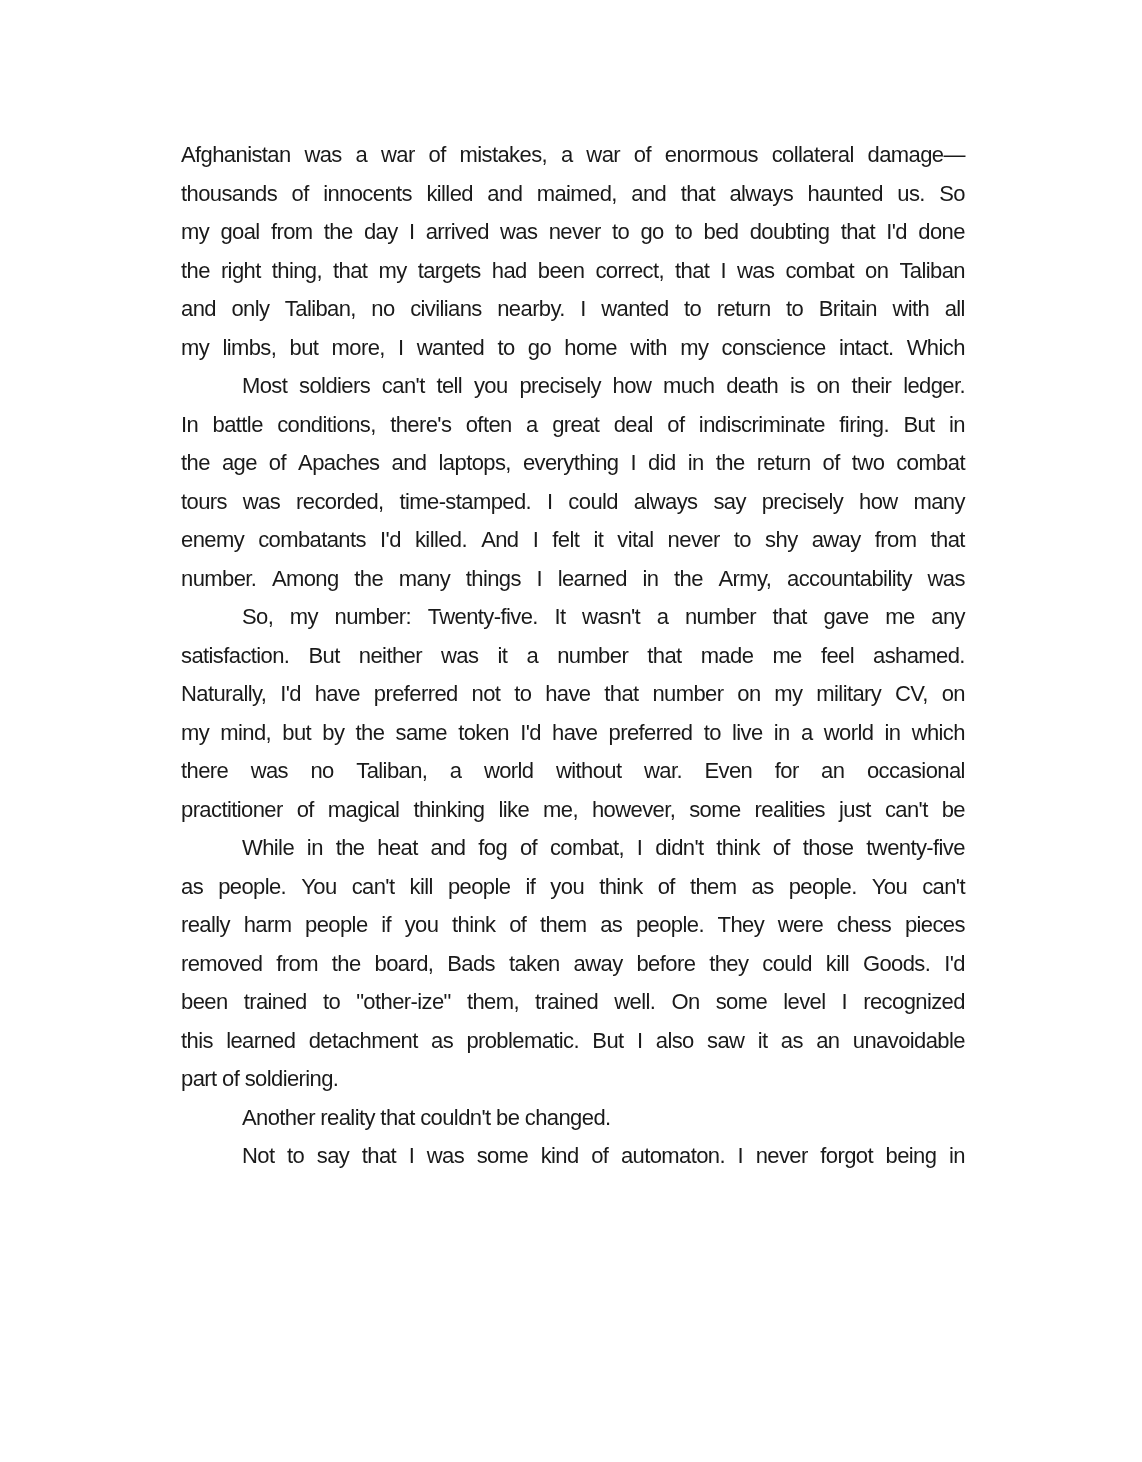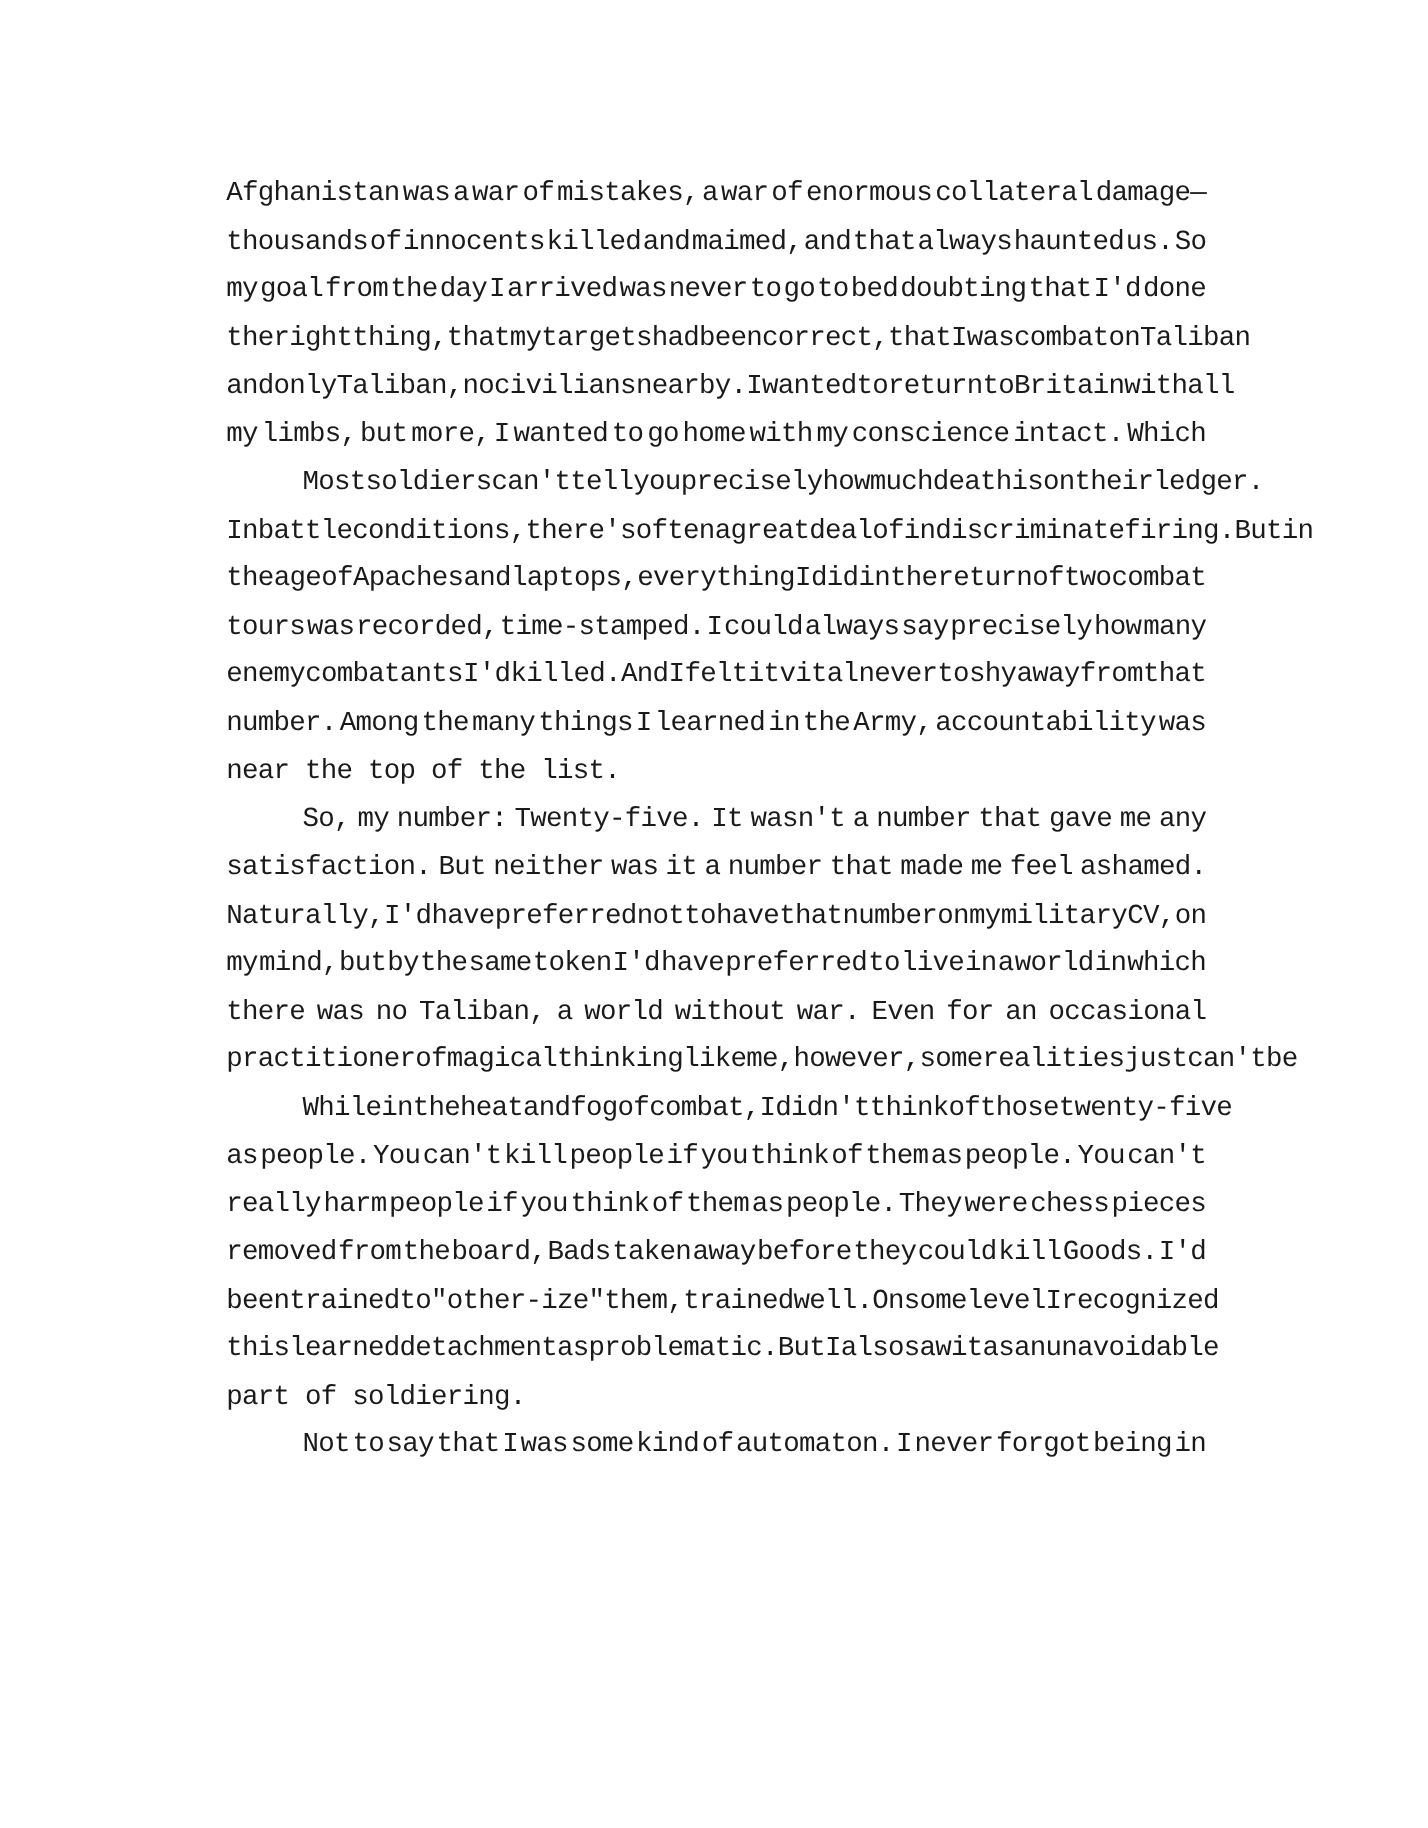--- a/index.html
+++ b/index.html
@@ -6,21 +6,21 @@
     margin: 0;
     padding: 0;
     background: #ffffff;
   }
   .book-page {
     position: relative;
     width: 1142px;
     height: 1462px;
     background: #ffffff;
     overflow: hidden;
-    font-family: Liberation Mono, monospace;
+    font-family: Liberation Sans, sans-serif;
     color: #1a1a1a;
   }
   .text-block {
     position: absolute;
     left: 181px;
     top: 136px;
     width: 784px;
   }
   .paragraph {
     margin: 0;
@@ -239,21 +239,20 @@
           <span class="w">many</span>
           <span class="w">things</span>
           <span class="w">I</span>
           <span class="w">learned</span>
           <span class="w">in</span>
           <span class="w">the</span>
           <span class="w">Army,</span>
           <span class="w">accountability</span>
           <span class="w">was</span>
         </div>
-        <div class="line last">near the top of the list.</div>
       </div>
       <div class="paragraph">
         <div class="line indent just">
           <span class="w">So,</span>
           <span class="w">my</span>
           <span class="w">number:</span>
           <span class="w">Twenty-five.</span>
           <span class="w">It</span>
           <span class="w">wasn't</span>
           <span class="w">a</span>
@@ -431,20 +430,23 @@
           <span class="w">also</span>
           <span class="w">saw</span>
           <span class="w">it</span>
           <span class="w">as</span>
           <span class="w">an</span>
           <span class="w">unavoidable</span>
         </div>
         <div class="line last">part of soldiering.</div>
       </div>
       <div class="paragraph">
+        <div class="line indent last">Another reality that couldn't be changed.</div>
+      </div>
+      <div class="paragraph">
         <div class="line indent just">
           <span class="w">Not</span>
           <span class="w">to</span>
           <span class="w">say</span>
           <span class="w">that</span>
           <span class="w">I</span>
           <span class="w">was</span>
           <span class="w">some</span>
           <span class="w">kind</span>
           <span class="w">of</span>

